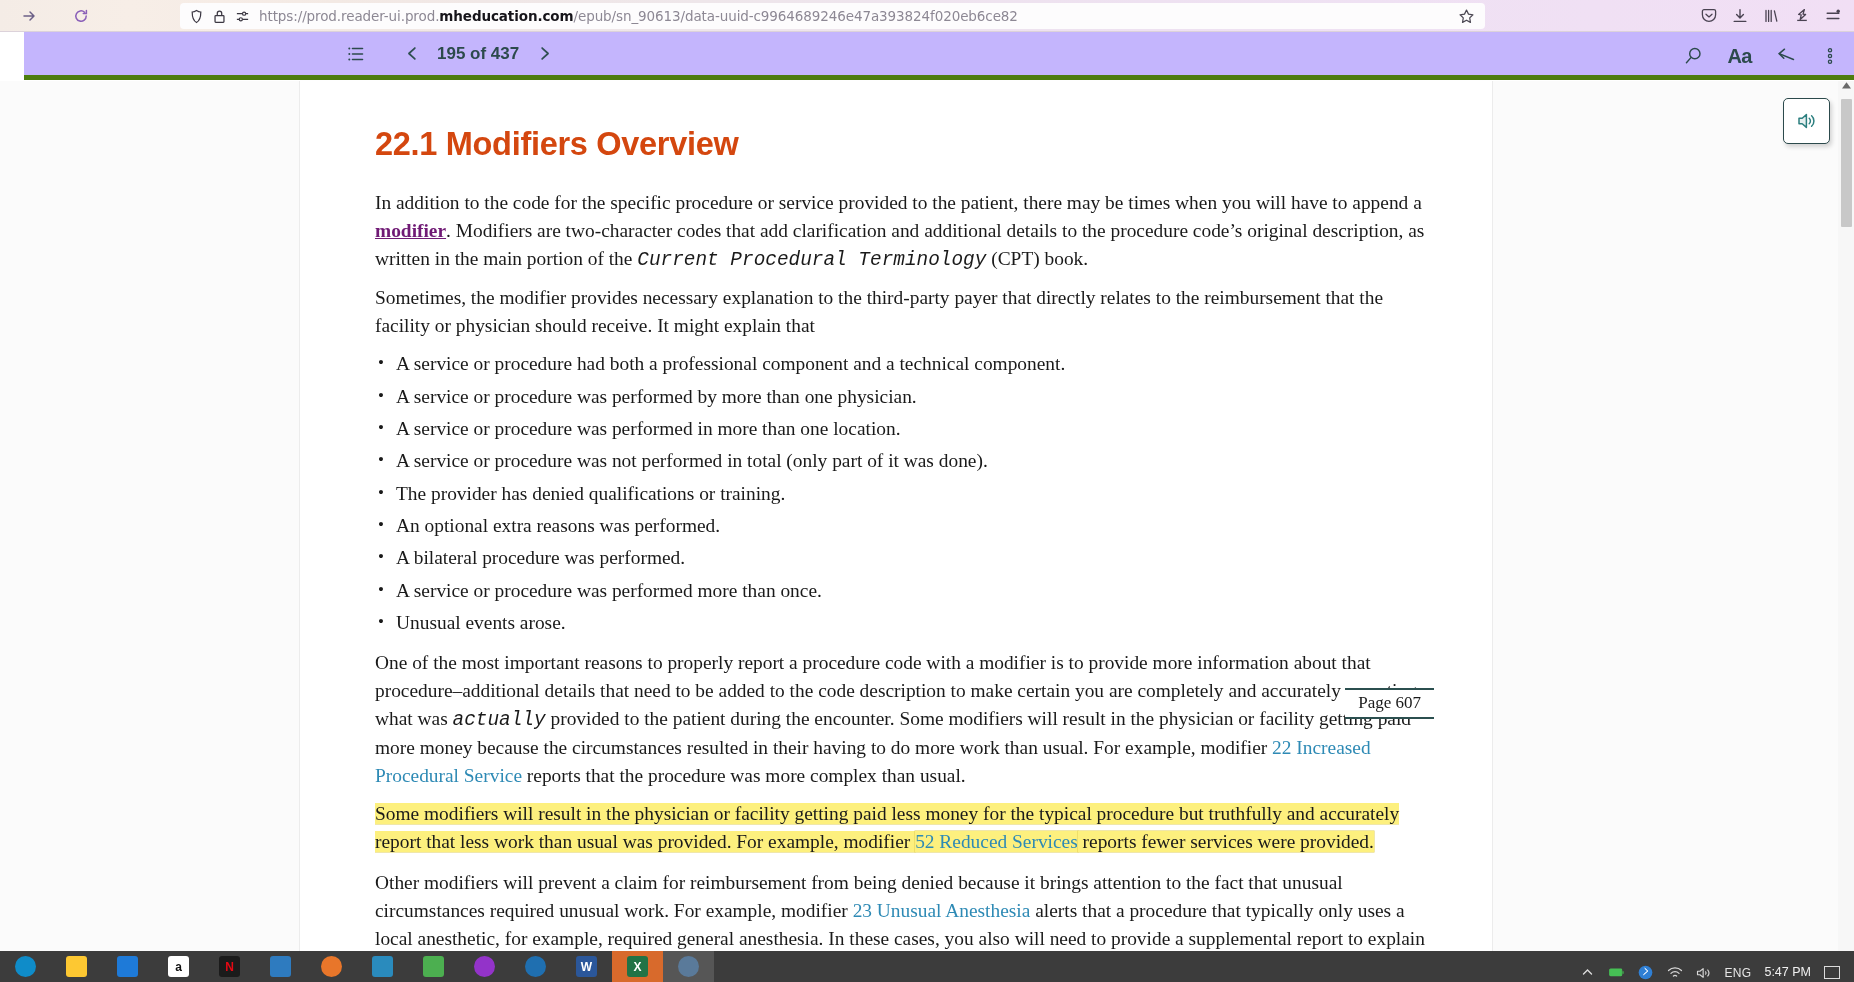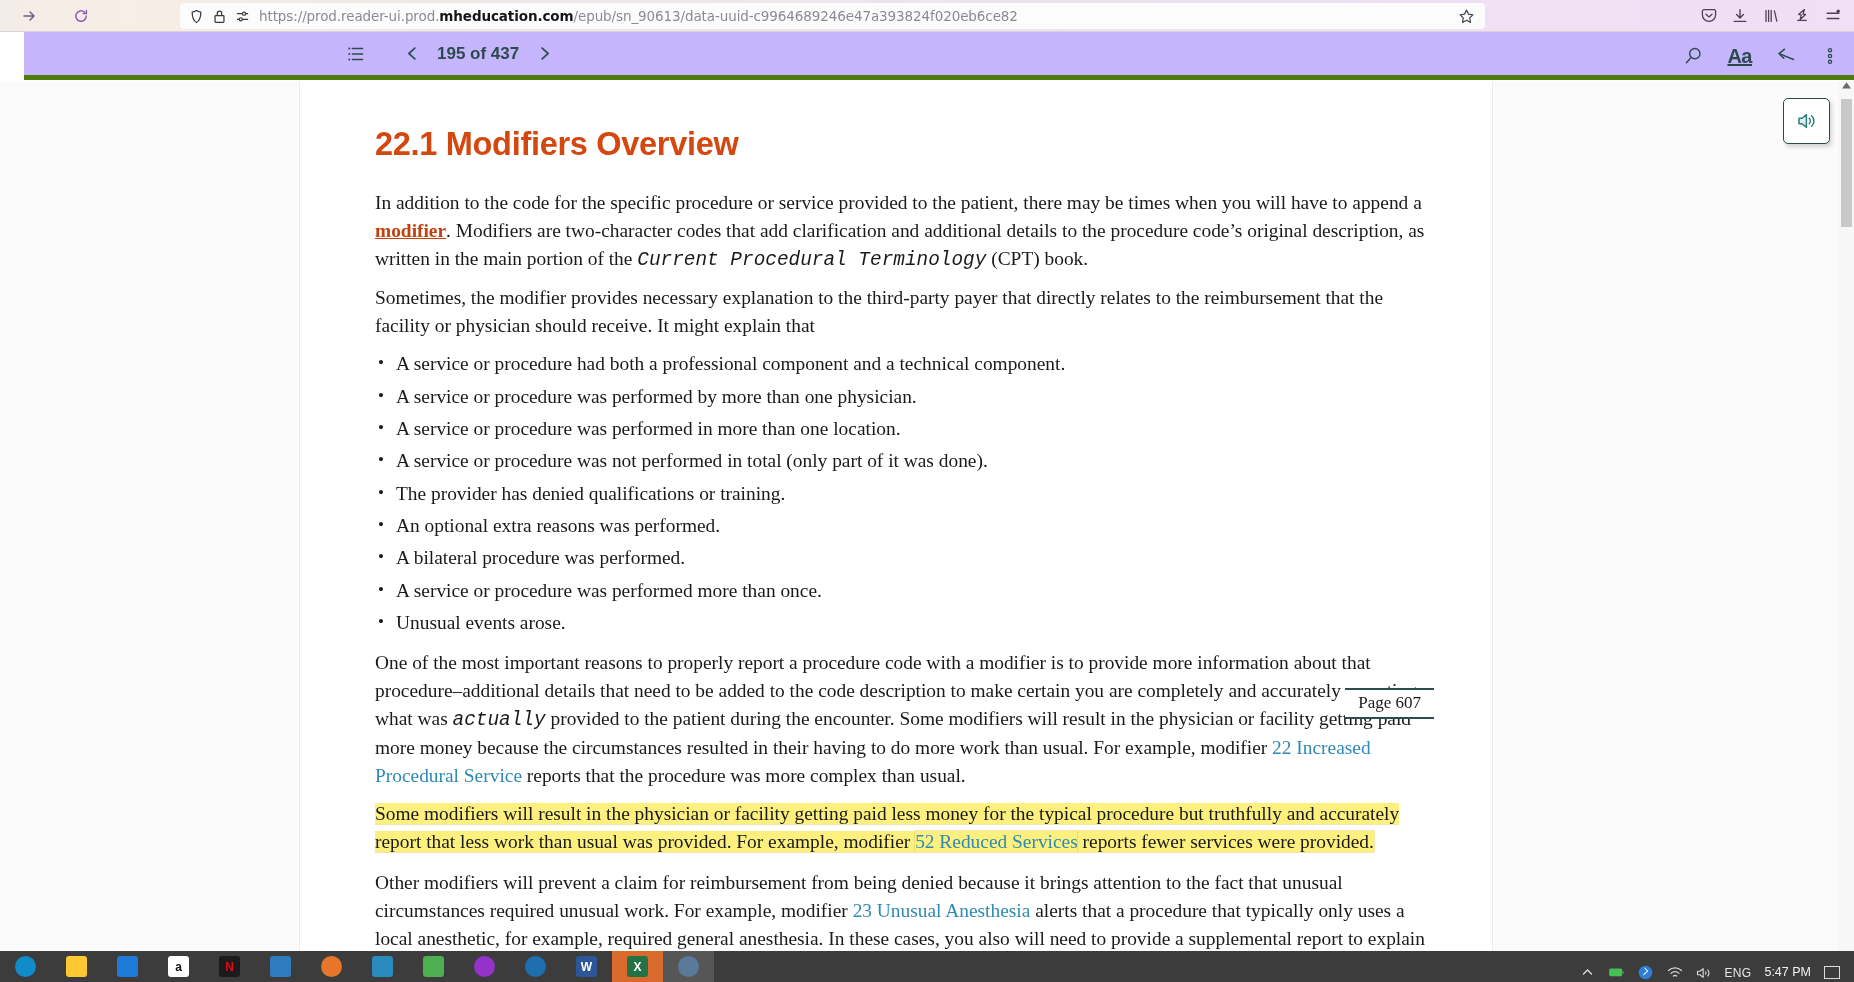--- a/index.html
+++ b/index.html
@@ -68,21 +68,21 @@
   #page-indicator {
     font-size: 17px; font-weight: bold; color: #2c4a4c;
     font-family: "Liberation Sans", sans-serif;
     padding: 0 5px; white-space: nowrap;
   }
   #toolbar-right {
     position:absolute; right: 0; top:0; height: 48px;
     display: flex; align-items: center; gap: 23px; padding-right: 38px;
   }
   #toolbar-right .tb-icon { color:#2c4a4c; display:flex; align-items:center; justify-content:center; height:34px;}
-  #font-size-btn { font-size: 20px; font-weight: bold; color:#2c4a4c; font-family:"Liberation Sans",sans-serif; letter-spacing:-0.5px;text-decoration:underline;}
+  #font-size-btn { font-size: 20px; font-weight: bold; color:#2c4a4c; font-family:"Liberation Sans",sans-serif; letter-spacing:-0.5px;}
 
   
   #reader-area {
     position: absolute; top: 81px; left: 0;
     width: 1854px; height: 901px;
     background: #fff;
     overflow: hidden;
   }
   #left-gutter {
     position:absolute; left:0; top:0; width: 300px; height: 901px;
@@ -121,21 +121,21 @@
     line-height: 28px;
     color: #1a1a1a;
     padding-left: 21px;
     position: relative;
     margin-bottom: 4.3px;
   }
   ul#reason-list li::before {
     content: "•"; position: absolute; left: 3px; top: -1px; font-size: 17px; color:#1a1a1a;
   }
   a.doc-link { color: #2e8ab5; text-decoration: none; }
-  a.modifier-link { color: #c2410c; font-weight: bold; text-decoration: underline; }
+  a.modifier-link { color: #701a75; font-weight: bold; text-decoration: underline; }
   em { font-style: italic; font-family: Liberation Mono, monospace; }
   .hl { background: #fdf07e; box-shadow: 0 0 0 0.5px #e0ce55; }
 
   #page-marker {
     position: absolute;
     right: 58px; top: 607px;
     border-top: 2.5px solid #2b4f4f;
     border-bottom: 2.5px solid #2b4f4f;
     padding: 3px 13px 4px 13px;
     font-family: "Liberation Serif", serif;

